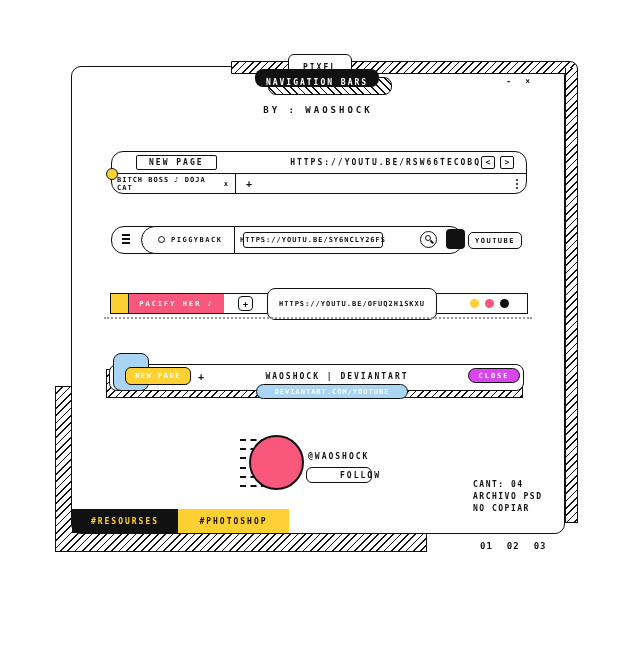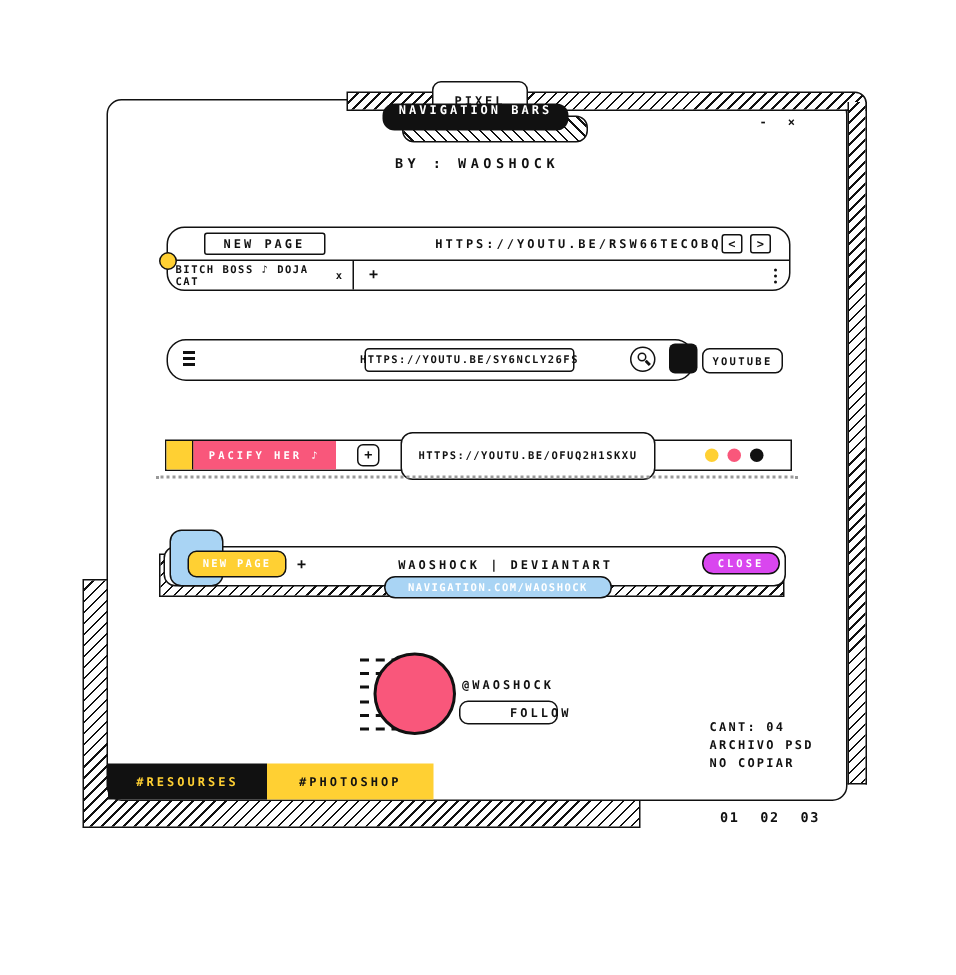--- a/index.html
+++ b/index.html
@@ -23,21 +23,21 @@
     background:#fff; border:1.5px solid #111; border-radius:10px; }
   .wincontrols { position:absolute; top:10px; right:32px; display:flex; gap:12px; font-size:10px; }
   .wincontrols span { cursor:default; }
   .byline { position:absolute; top:38px; left:0; width:100%; text-align:center; font-size:9px; letter-spacing:3px; }
 
   
   .pixel-tab { position:absolute; left:288px; top:54px; width:64px; height:19px; background:#fff;
     border:1.5px solid #111; border-radius:6px 6px 0 0; display:flex; align-items:flex-end; justify-content:center; z-index:6; }
   .navpill-shadow { position:absolute; left:268px; top:77px; width:124px; height:18px; border:1.5px solid #111; border-radius:8px; z-index:5; }
   .navpill { position:absolute; left:255px; top:69px; width:124px; height:18px; background:#111; color:#fff;
-    border-radius:8px; display:flex; align-items:flex-start; justify-content:center; z-index:6; }
+    border-radius:8px; display:flex; align-items:flex-end; justify-content:center; z-index:6; }
 
   
   .bar1 { position:absolute; left:39px; top:84px; width:416px; height:43px; border:1.5px solid #111; border-radius:12px; background:#fff; }
   .bar1-top { position:absolute; left:0; top:0; right:0; height:22px; border-bottom:1.5px solid #111;
     display:flex; align-items:center; padding:0 8px; }
   .btn-newpage1 { border:1.5px solid #111; border-radius:2px; padding:2px 12px; margin-left:16px; background:#fff; }
   .bar1-url { flex:1; text-align:right; }
   .navarrows { display:flex; gap:5px; margin-right:4px; }
   .navarrows .sq { width:14px; height:13px; border:1.5px solid #111; border-radius:2px;
     display:flex; align-items:center; justify-content:center; font-size:8px; background:#fff; }
@@ -149,20 +149,24 @@
       </div>
     </div>
     <div class="ydot"></div>
 
     <div class="bar2">
       <span class="menu-ic">
           <i></i>
           <i></i>
           <i></i>
         </span>
+      <div class="tab2">
+        <span class="circ-ic"></span>
+        <span class="t">PIGGYBACK</span>
+      </div>
       <div class="url2">HTTPS://YOUTU.BE/SY6NCLY26FS</div>
       <div class="mag">
           <span class="lens"></span>
           <span class="tail"></span>
         </div>
       <div class="blacksq"></div>
     </div>
     <div class="youtube-box">YOUTUBE</div>
 
     <div class="bar3">
@@ -178,21 +182,21 @@
     </div>
     <div class="dotted-line"></div>
 
     <div class="bar4-shadow hatch"></div>
     <div class="bar4"></div>
     <div class="bluesq"></div>
     <div class="btn-newpage4">NEW PAGE</div>
     <span class="plus4">+</span>
     <div class="bar4-title">WAOSHOCK | DEVIANTART</div>
     <div class="btn-close4">CLOSE</div>
-    <div class="link4">NAVIGATION.COM/WAOSHOCK</div>
+    <div class="link4">DEVIANTART.COM/YOUTUBE</div>
 
     <div class="speedlines">
         <i></i>
         <i></i>
         <i></i>
         <i></i>
         <i></i>
         <i></i>
       </div>
     <div class="avatar"></div>

